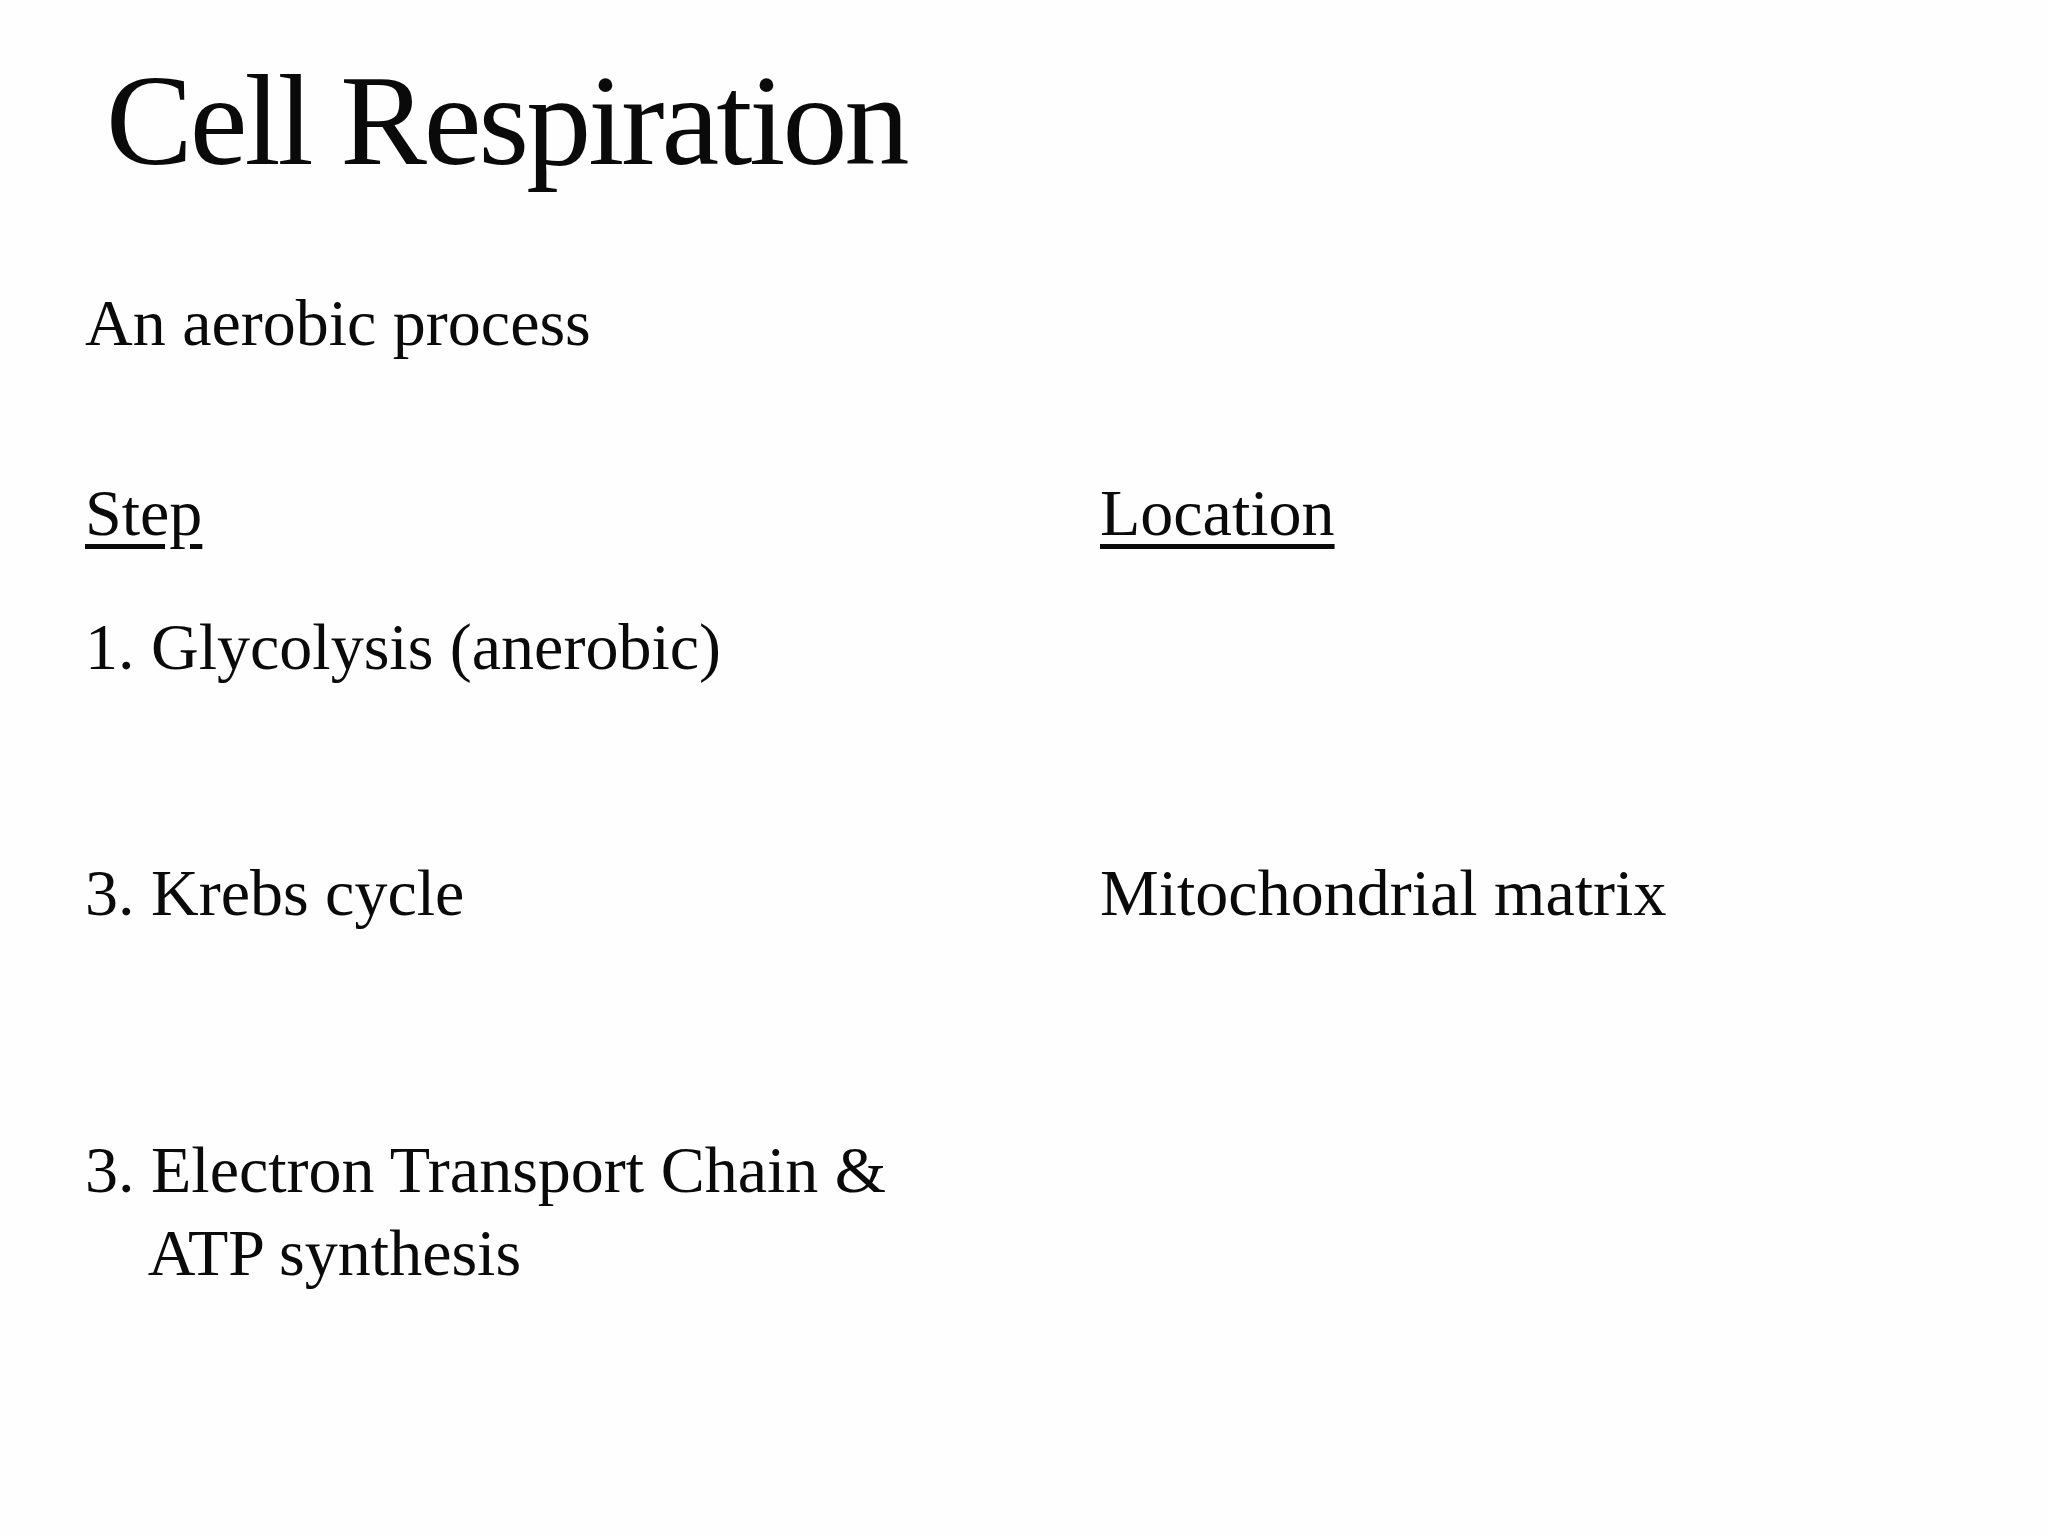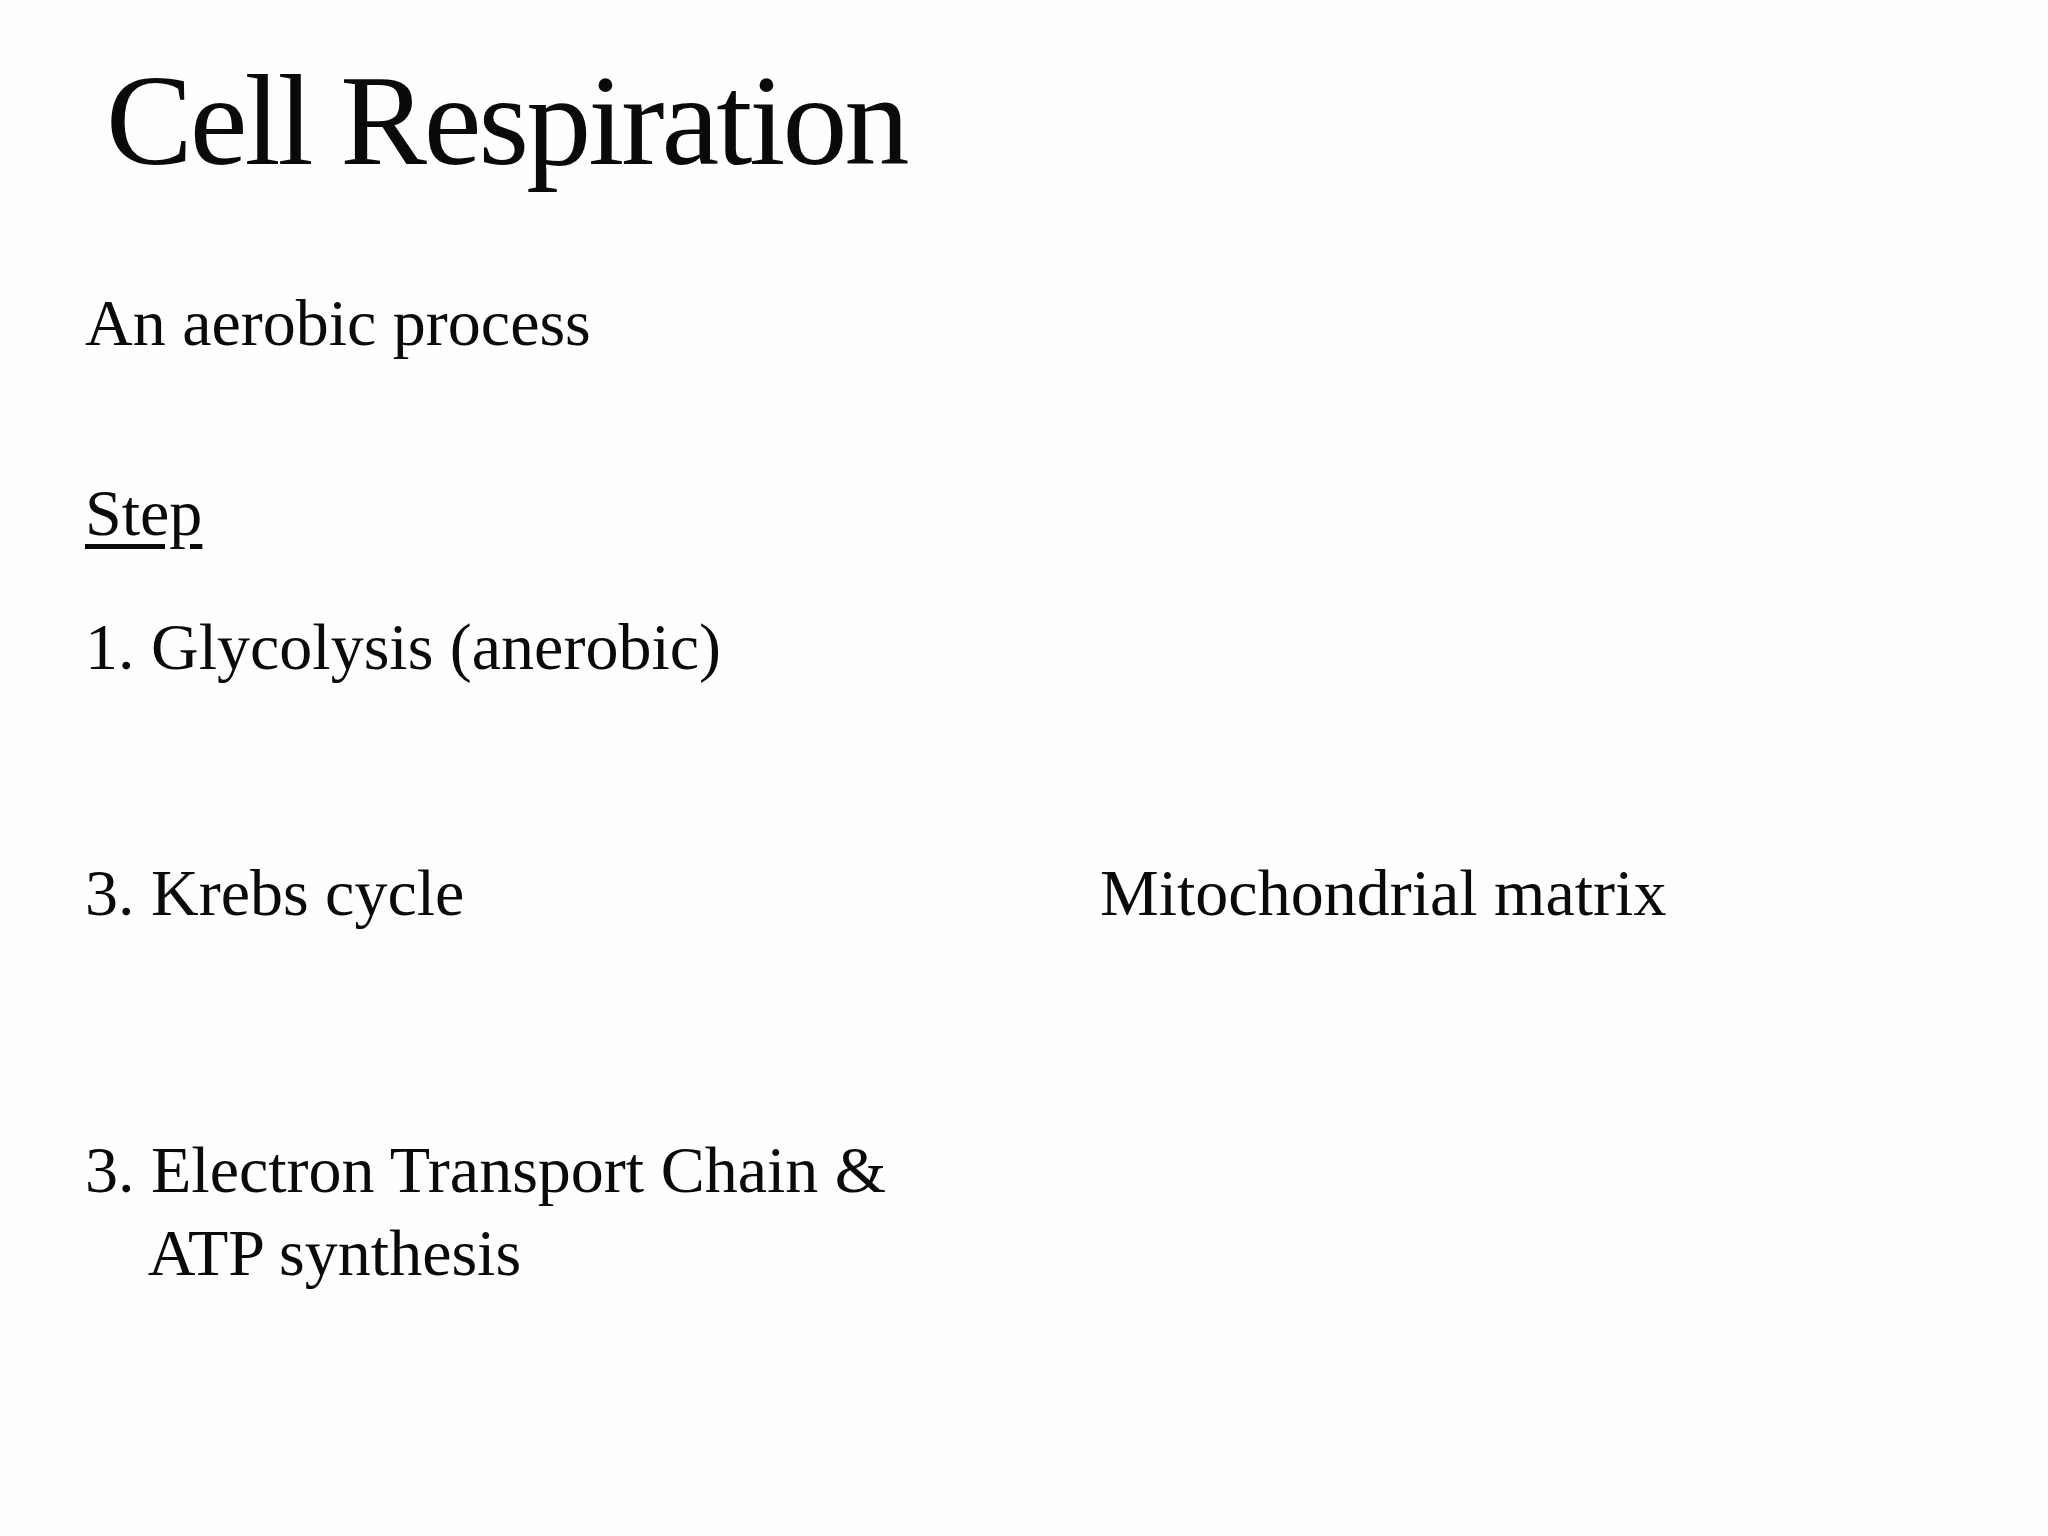--- a/index.html
+++ b/index.html
@@ -67,20 +67,21 @@
 <body>
 
 <div class="slide">
 
   <h1 class="title">Cell Respiration</h1>
 
   <p class="body-text subtitle">An aerobic process</p>
 
   <div class="body-text cell col-step row-hdr underline">Step</div>
 
+  <div class="body-text cell col-loc row-hdr underline">Location</div>
 
   <div class="body-text cell col-step row-1">1. Glycolysis (anerobic)</div>
 
 
   <div class="body-text cell col-step row-2">3. Krebs cycle</div>
 
   <div class="body-text cell col-loc row-2">Mitochondrial matrix</div>
 
   <div class="body-text cell col-step row-3">3. Electron Transport Chain &amp;
 ATP synthesis</div>

